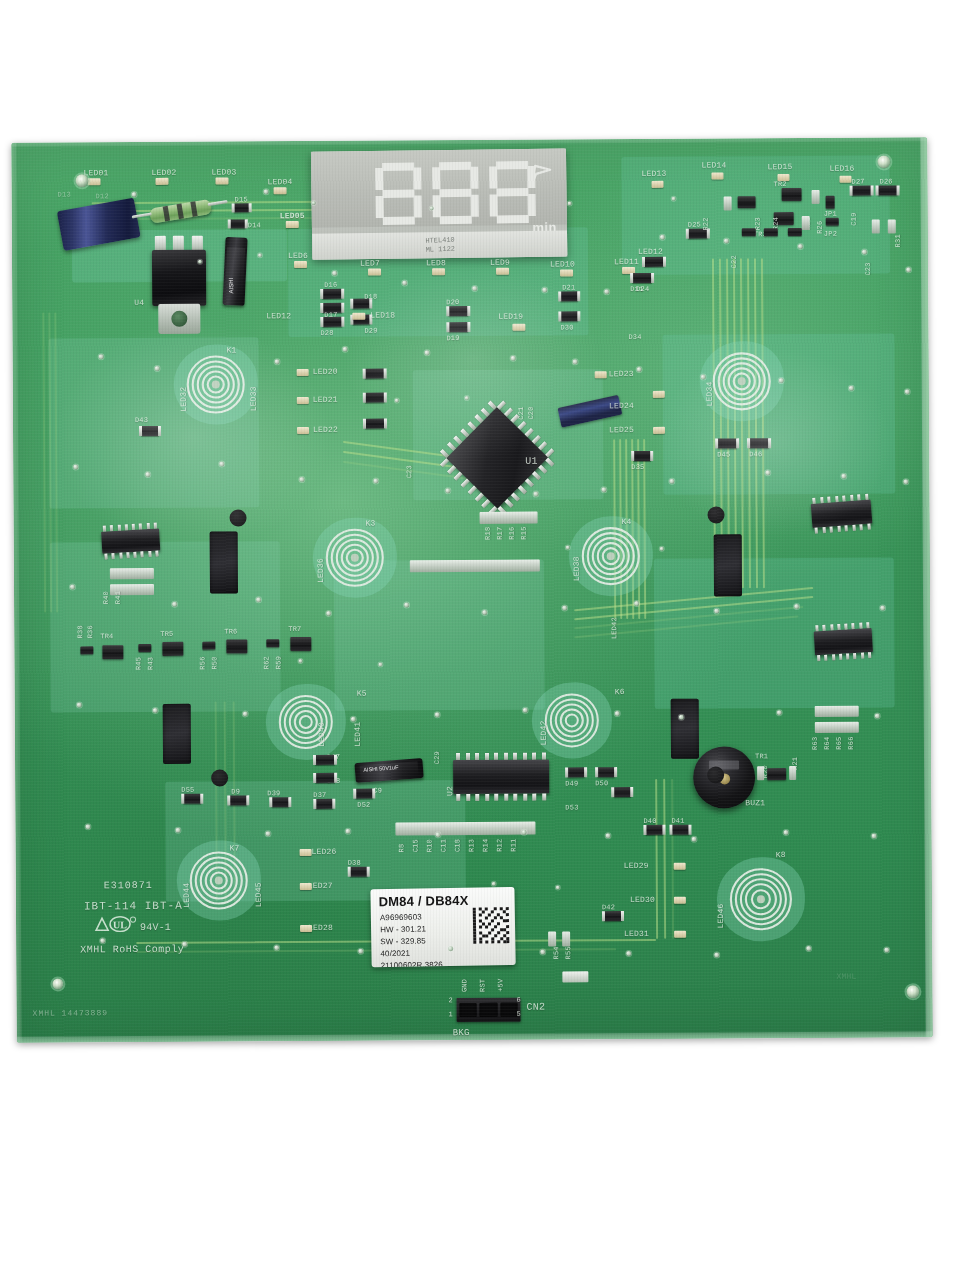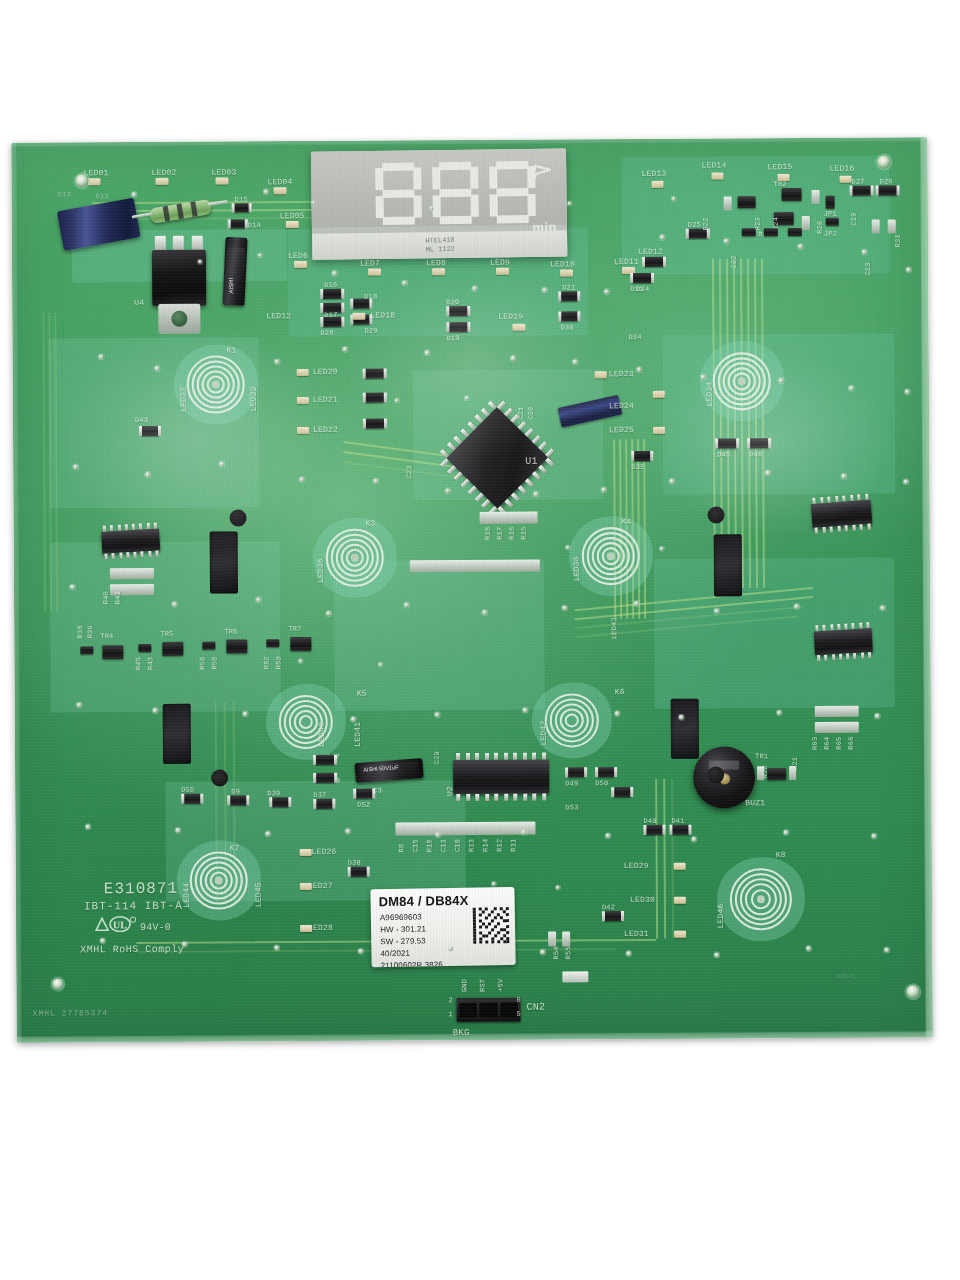--- a/index.html
+++ b/index.html
@@ -324,21 +324,21 @@
       </div>
     <div class="silk sm" style="left:223px;top:54px;">D15</div>
     <div class="silk sm" style="left:236px;top:80px;">D14</div>
     <div class="silk sm dim" style="left:46px;top:48px;">D13</div>
     <div class="silk sm dim" style="left:84px;top:50px;">D12</div>
 
     <div class="silk" style="left:72px;top:26px;">LED01</div>
     <div class="silk" style="left:140px;top:26px;">LED02</div>
     <div class="silk" style="left:200px;top:26px;">LED03</div>
     <div class="silk" style="left:256px;top:36px;">LED04</div>
-    <div class="silk" style="left:268px;top:70px;">LED05</div>
+    <div class="silk" style="left:268px;top:70px;font-weight:bold;">LED05</div>
     <div class="resled" style="left:76px;top:36px;width:13px;height:7px;"></div>
     <div class="resled" style="left:144px;top:36px;width:13px;height:7px;"></div>
     <div class="resled" style="left:204px;top:36px;width:13px;height:7px;"></div>
     <div class="resled" style="left:262px;top:46px;width:13px;height:7px;"></div>
     <div class="resled" style="left:274px;top:80px;width:13px;height:7px;"></div>
 
     <div class="silk" style="left:276px;top:110px;">LED6</div>
     <div class="silk" style="left:348px;top:118px;">LED7</div>
     <div class="silk" style="left:414px;top:118px;">LED8</div>
     <div class="silk" style="left:478px;top:118px;">LED9</div>
@@ -953,21 +953,21 @@
     <div class="smd" style="left:620px;top:312px;width:18px;height:10px;">
         <div class="tip l"></div>
         <div class="tip r"></div>
       </div>
     <div class="silk sm rot" style="left:596px;top:500px;">LED42</div>
 
     <div class="sticker" style="left:355px;top:748px;width:144px;height:78px;">
       <div class="t1">DM84 / DB84X</div>
       <div class="ln" style="top:24px;">A96969603</div>
       <div class="ln" style="top:36px;">HW - 301.21</div>
-      <div class="ln" style="top:48px;">SW - 279.53</div>
+      <div class="ln" style="top:48px;">SW - 329.85</div>
       <div class="ln" style="top:60px;">40/2021</div>
       <div class="ln" style="top:72px;">21100602R.3826</div>
       <div class="dmx">
         <i style="left:0;top:0;"></i>
           <i style="left:6px;top:0;"></i>
           <i style="left:12px;top:0;"></i>
           <i style="left:21px;top:0;"></i>
           <i style="left:27px;top:0;"></i>
           <i style="left:33px;top:0;"></i>
         <i style="left:0;top:3px;"></i>
@@ -1019,31 +1019,31 @@
         <i style="left:0;top:33px;"></i>
           <i style="left:6px;top:33px;"></i>
           <i style="left:12px;top:33px;"></i>
           <i style="left:18px;top:33px;"></i>
           <i style="left:24px;top:33px;"></i>
           <i style="left:30px;top:33px;"></i>
           <i style="left:33px;top:33px;"></i>
       </div>
     </div>
 
-    <div class="silk" style="left:88px;top:738px;font-size:16px;letter-spacing:1px;">E310871</div>
+    <div class="silk" style="left:88px;top:738px;font-size:10px;letter-spacing:1px;">E310871</div>
     <div class="silk" style="left:68px;top:758px;font-size:11px;letter-spacing:1px;">IBT-114 IBT-A</div>
     <svg style="position:absolute;left:76px;top:774px;" width="46" height="16" viewBox="0 0 46 16">
       <polygon points="4,14 10,2 16,14" fill="none" stroke="rgba(238,247,238,.8)" stroke-width="1.6"></polygon>
       <ellipse cx="28" cy="8" rx="10" ry="7.4" fill="none" stroke="rgba(238,247,238,.8)" stroke-width="1.6"></ellipse>
       <text x="28" y="12" font-family="Liberation Serif, serif" font-size="10" font-weight="bold" fill="rgba(238,247,238,.85)" text-anchor="middle">UL</text>
       <circle cx="41" cy="3.5" r="2.6" fill="none" stroke="rgba(238,247,238,.7)" stroke-width="1"></circle>
     </svg>
-    <div class="silk" style="left:124px;top:780px;font-size:10px;">94V-0</div>
+    <div class="silk" style="left:124px;top:780px;font-size:10px;">94V-1</div>
     <div class="silk" style="left:64px;top:802px;font-size:10px;letter-spacing:.5px;">XMHL RoHS Comply</div>
-    <div class="silk dim" style="left:16px;top:866px;font-size:8px;letter-spacing:1px;">XMHL 27785374</div>
+    <div class="silk dim" style="left:16px;top:866px;font-size:8px;letter-spacing:1px;">XMHL 14473889</div>
     <div class="silk dim" style="left:820px;top:834px;font-size:8px;opacity:.20;">XMHL</div>
 
     <div class="conn" style="left:440px;top:858px;width:58px;height:24px;">
       <i></i>
         <i></i>
         <i></i>
     </div>
     <div class="silk sm rot" style="left:444px;top:852px;">GND</div>
     <div class="silk sm rot" style="left:462px;top:852px;">RST</div>
     <div class="silk sm rot" style="left:480px;top:852px;">+5V</div>

